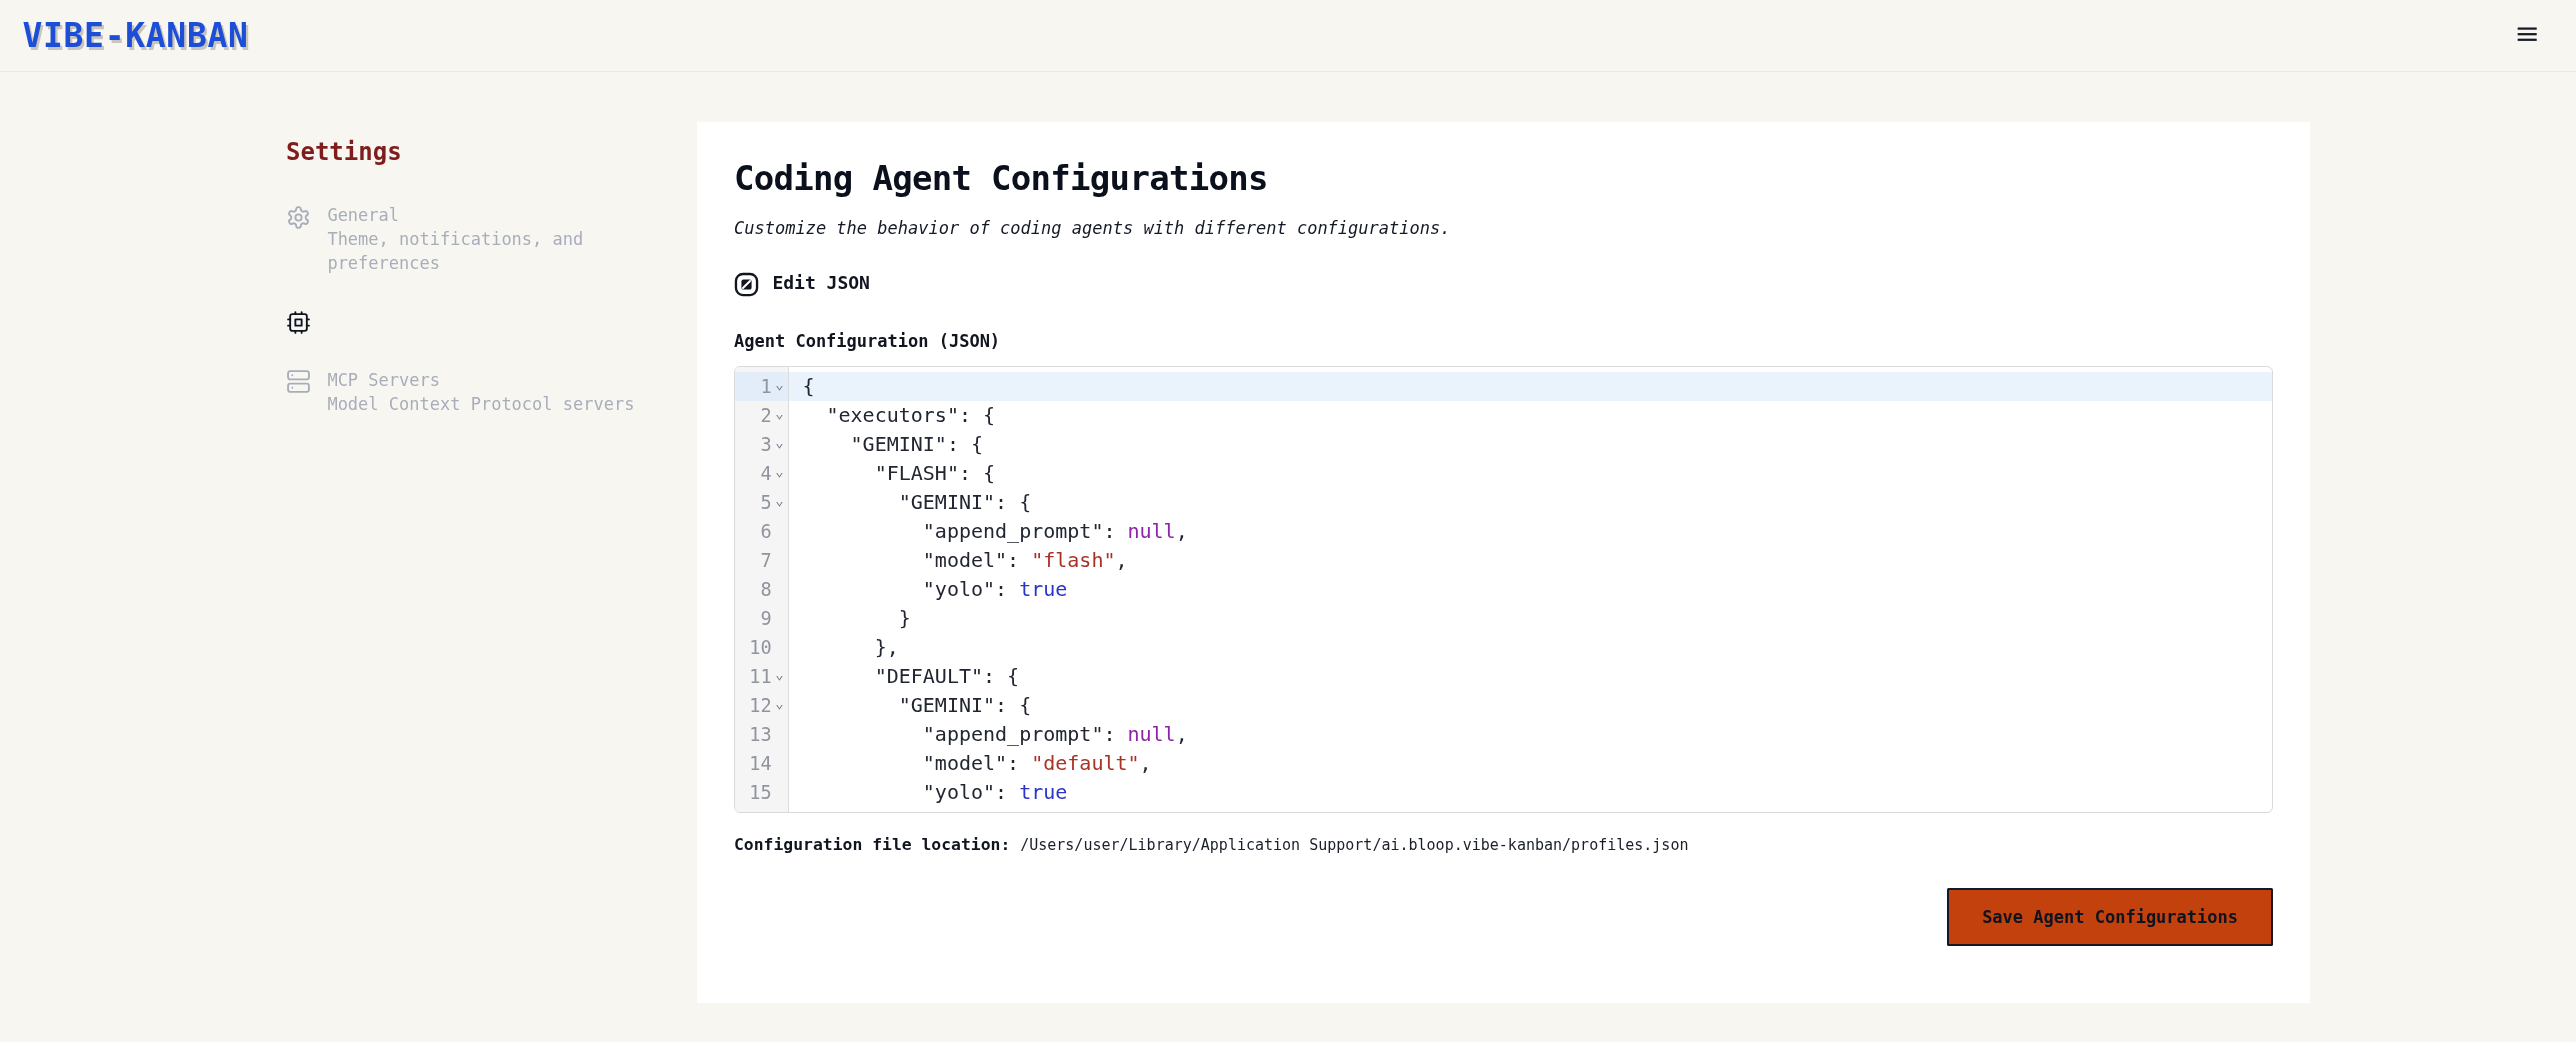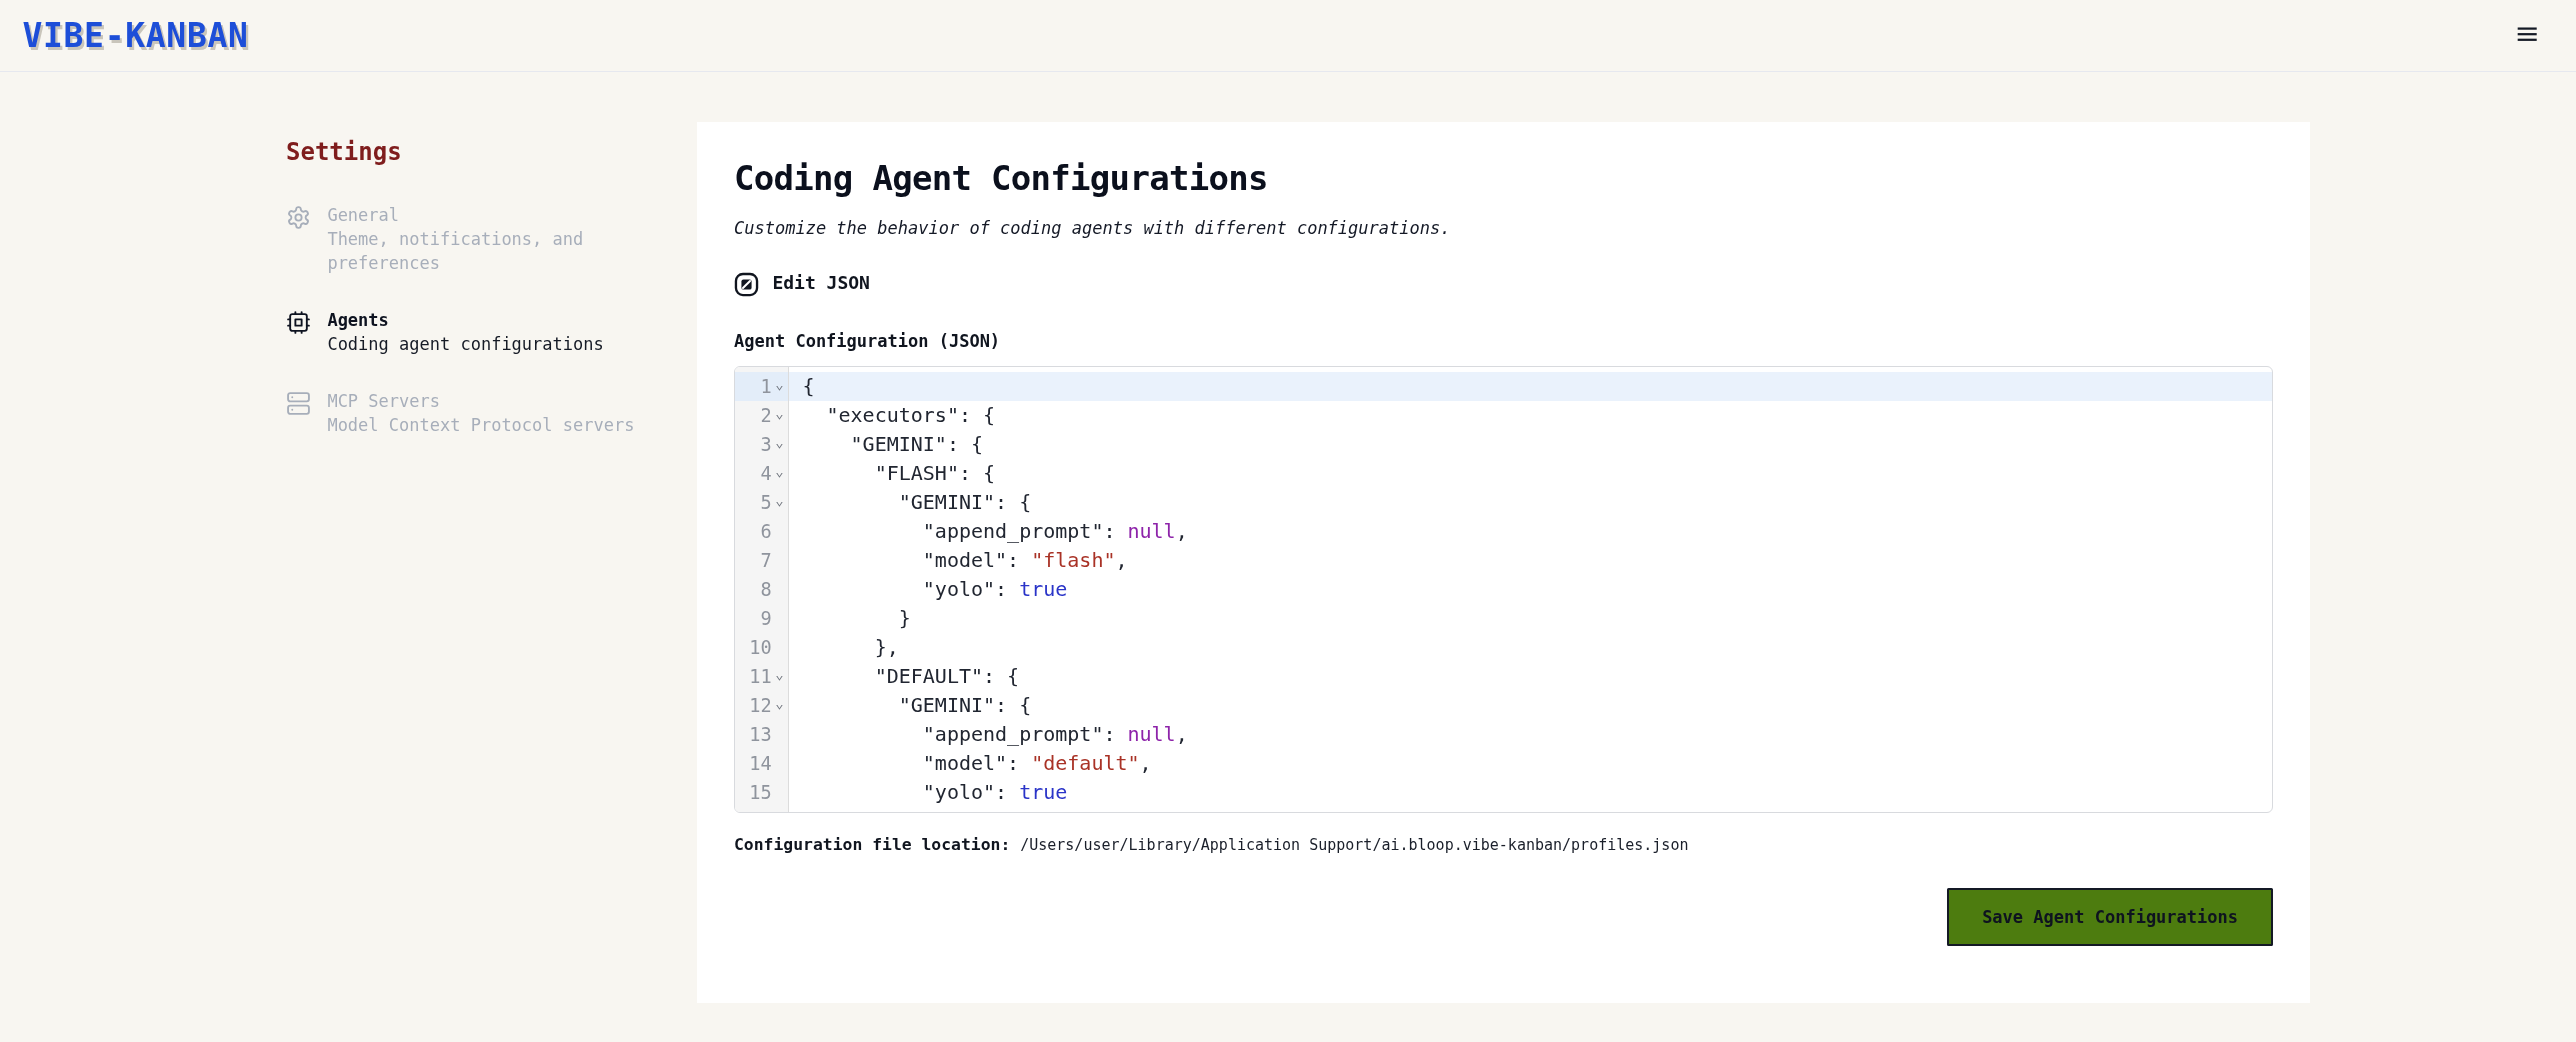--- a/index.html
+++ b/index.html
@@ -80,21 +80,21 @@
   }
   .code-line.active { background: #eaf2fc; }
 
   
   .file-loc { margin-top: 22.4px; font-size: 16.4px; color: #10151f; }
   .file-loc .loc-label { font-weight: bold; }
   .file-loc .loc-path { font-size: 15px; font-weight: normal; color: #1a1f2a; }
 
   .save-row { margin-top: 34px; display: flex; justify-content: flex-end; }
   .save-btn {
-    height: 58px; padding: 0 33px; background: #4d7c0f;
+    height: 58px; padding: 0 33px; background: #c2410c;
     border: 2.2px solid #141925; border-radius: 1.5px; cursor: pointer;
     font-family: "DejaVu Sans Mono", "Liberation Mono", monospace;
     font-size: 17px; font-weight: bold; color: #0e1320;
   }
 </style>
 </head>
 <body>
 
 <div class="header">
   <div class="logo">VIBE-KANBAN</div>
@@ -125,24 +125,20 @@
         </div>
       </div>
       <div class="side-item active">
         <span class="side-icon">
           <svg viewBox="0 0 24 24" fill="none" stroke="currentColor" stroke-width="1.8" stroke-linecap="round" stroke-linejoin="round">
             <rect x="4" y="4" width="16" height="16" rx="2"></rect>
             <rect x="9" y="9" width="6" height="6"></rect>
             <path d="M9 2v2M15 2v2M9 20v2M15 20v2M2 9h2M2 15h2M20 9h2M20 15h2"></path>
           </svg>
         </span>
-        <div class="side-text">
-          <div class="side-label">Agents</div>
-          <div class="side-desc">Coding agent configurations</div>
-        </div>
       </div>
       <div class="side-item disabled">
         <span class="side-icon">
           <svg viewBox="0 0 24 24" fill="none" stroke="currentColor" stroke-width="1.8" stroke-linecap="round" stroke-linejoin="round">
             <rect x="2" y="2" width="20" height="8" rx="2"></rect>
             <rect x="2" y="14" width="20" height="8" rx="2"></rect>
             <line x1="6" y1="6" x2="6.01" y2="6"></line>
             <line x1="6" y1="18" x2="6.01" y2="18"></line>
           </svg>
         </span>

